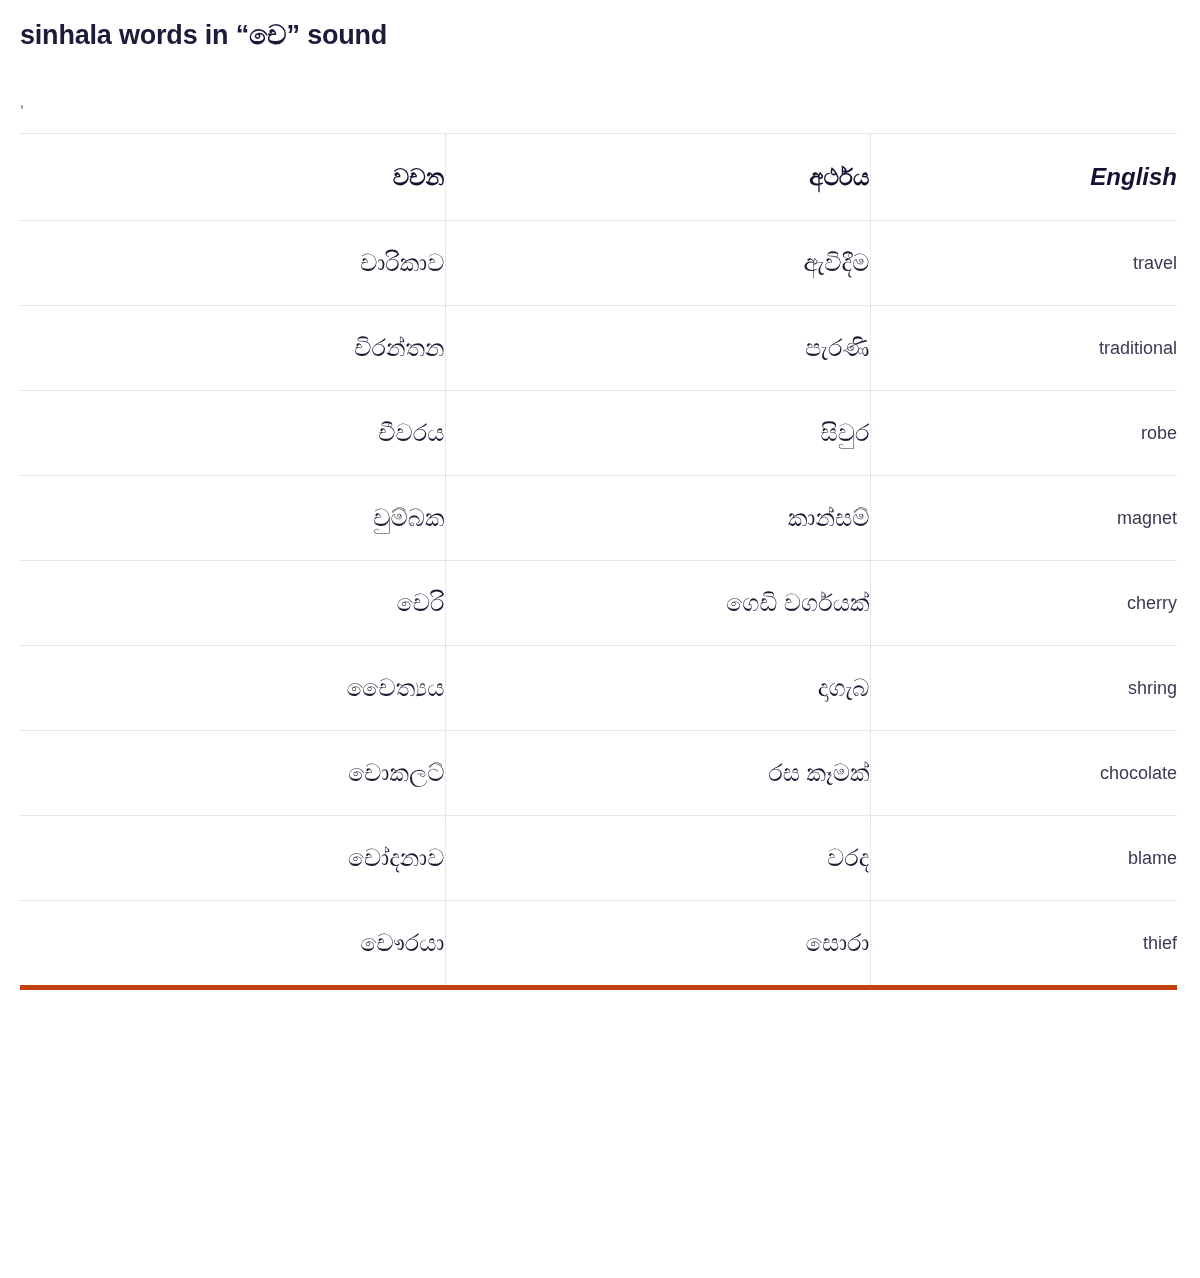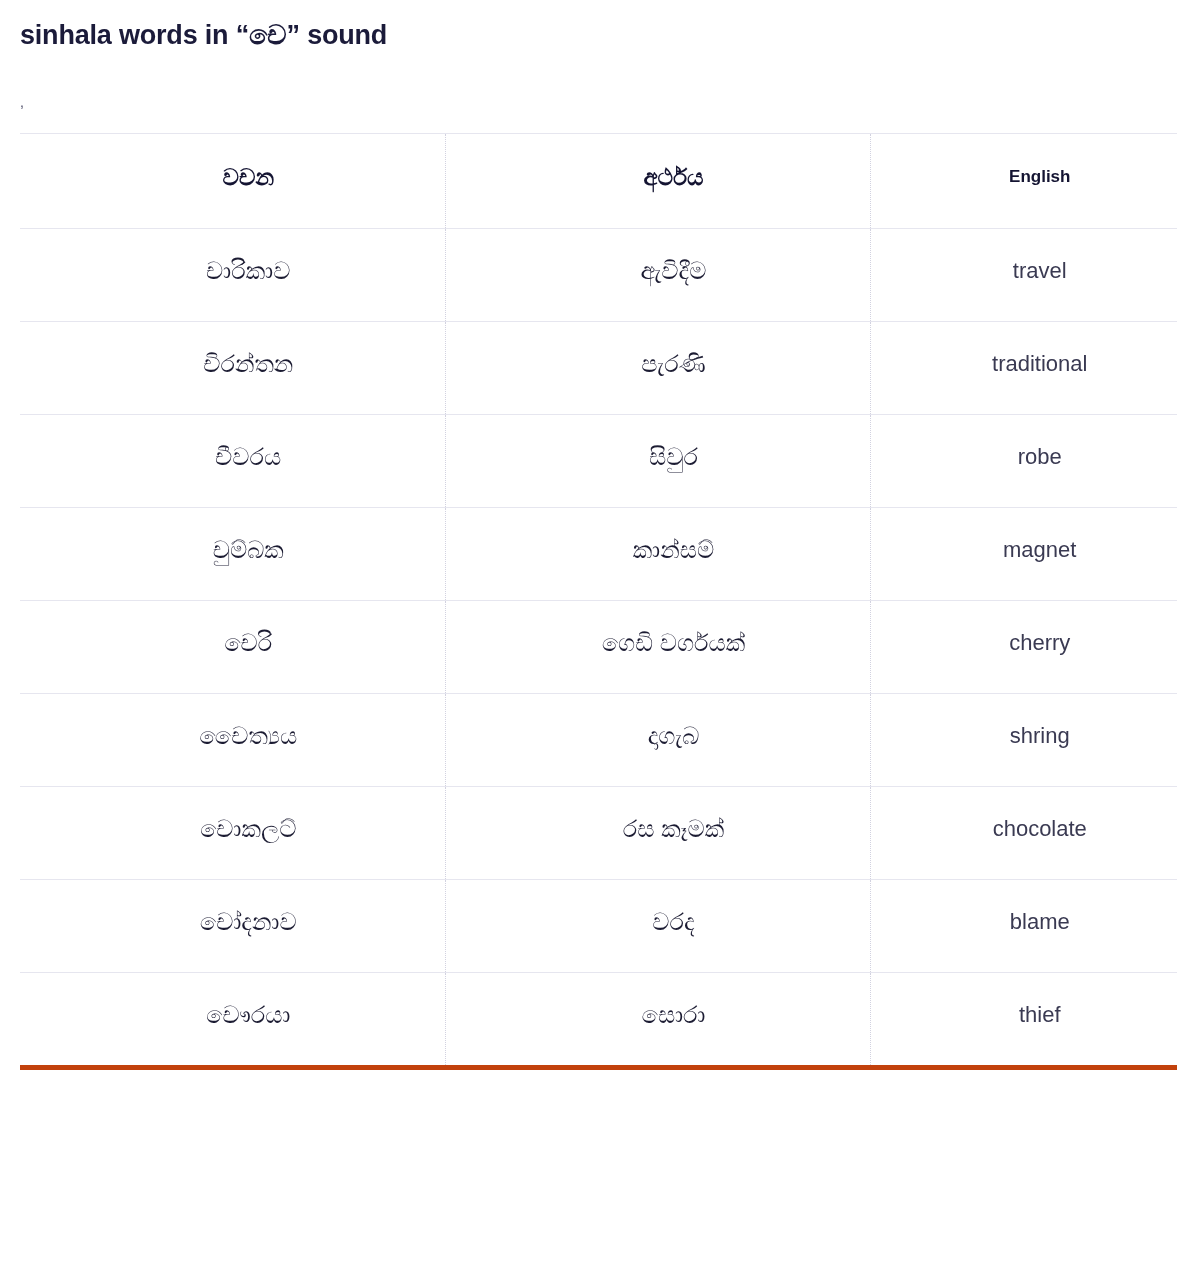--- a/index.html
+++ b/index.html
@@ -43,48 +43,49 @@
   table.words {
     border-collapse: collapse;
     width: 100%;
     table-layout: fixed;
   }
   table.words col.col-word { width: 425px; }
   table.words col.col-meaning { width: 425px; }
   table.words col.col-english { width: 307px; }
 
   table.words th, table.words td {
-    text-align: center;
+    text-align: right;
     vertical-align: middle;
-    padding: 0 0 8px 32px;
+    padding: 0 0 0 32px;
     border-bottom: 1px solid #e6e6ef;
     border-right: 1px dotted #d2d2e0;
     background: #ffffff;
   }
   table.words th:last-child, table.words td:last-child {
     border-right: none;
   }
   table.words thead th {
     height: 86px;
     border-top: 1px solid #e6e6ef;
     font-size: 23px;
     font-weight: bold;
     color: #141432;
   }
   table.words thead th.english-head {
-    font-size: 17px;
+    font-size: 24px;
+    font-style: italic;
   }
   table.words tbody td {
     height: 84px;
     font-size: 24px;
     color: #1c1c33;
     font-weight: normal;
   }
   table.words tbody td.english-cell {
-    font-size: 22px;
+    font-size: 18px;
     color: #3a3a52;
   }
   table.words tbody tr:last-child td {
     border-bottom: 5px solid #c2410c;
   }
 </style>
 </head>
 <body>
 
 <div class="page">

